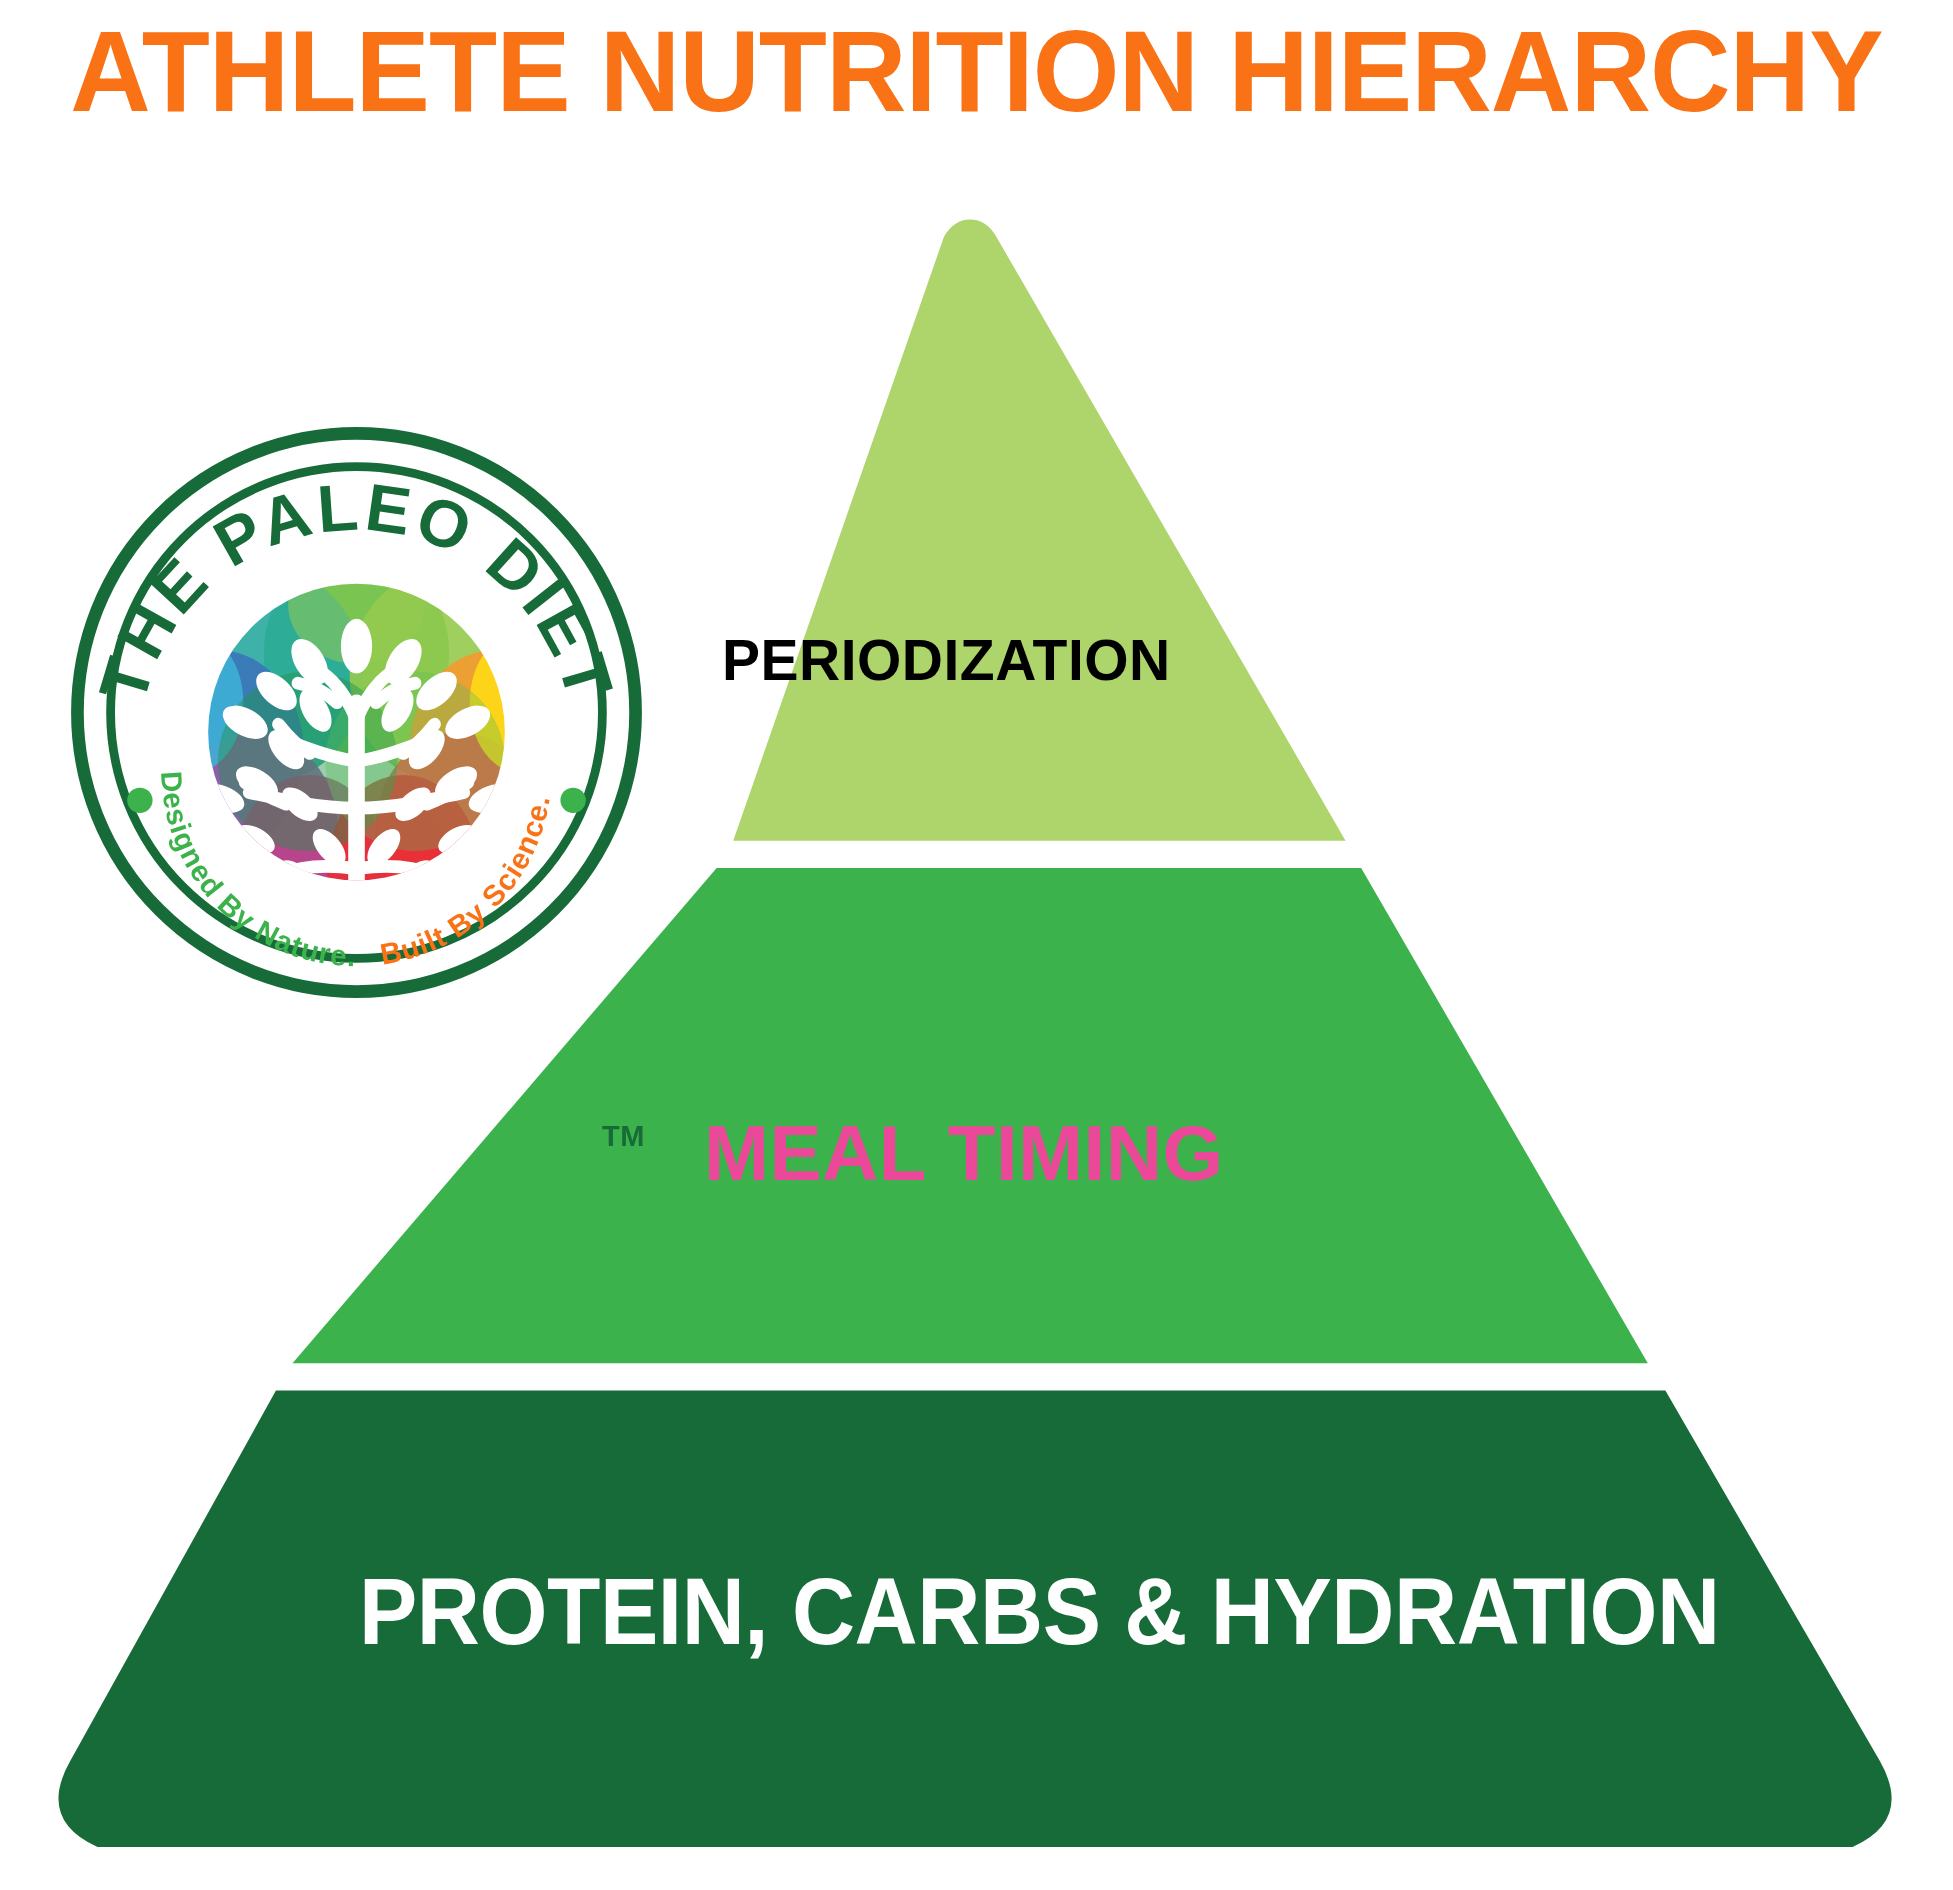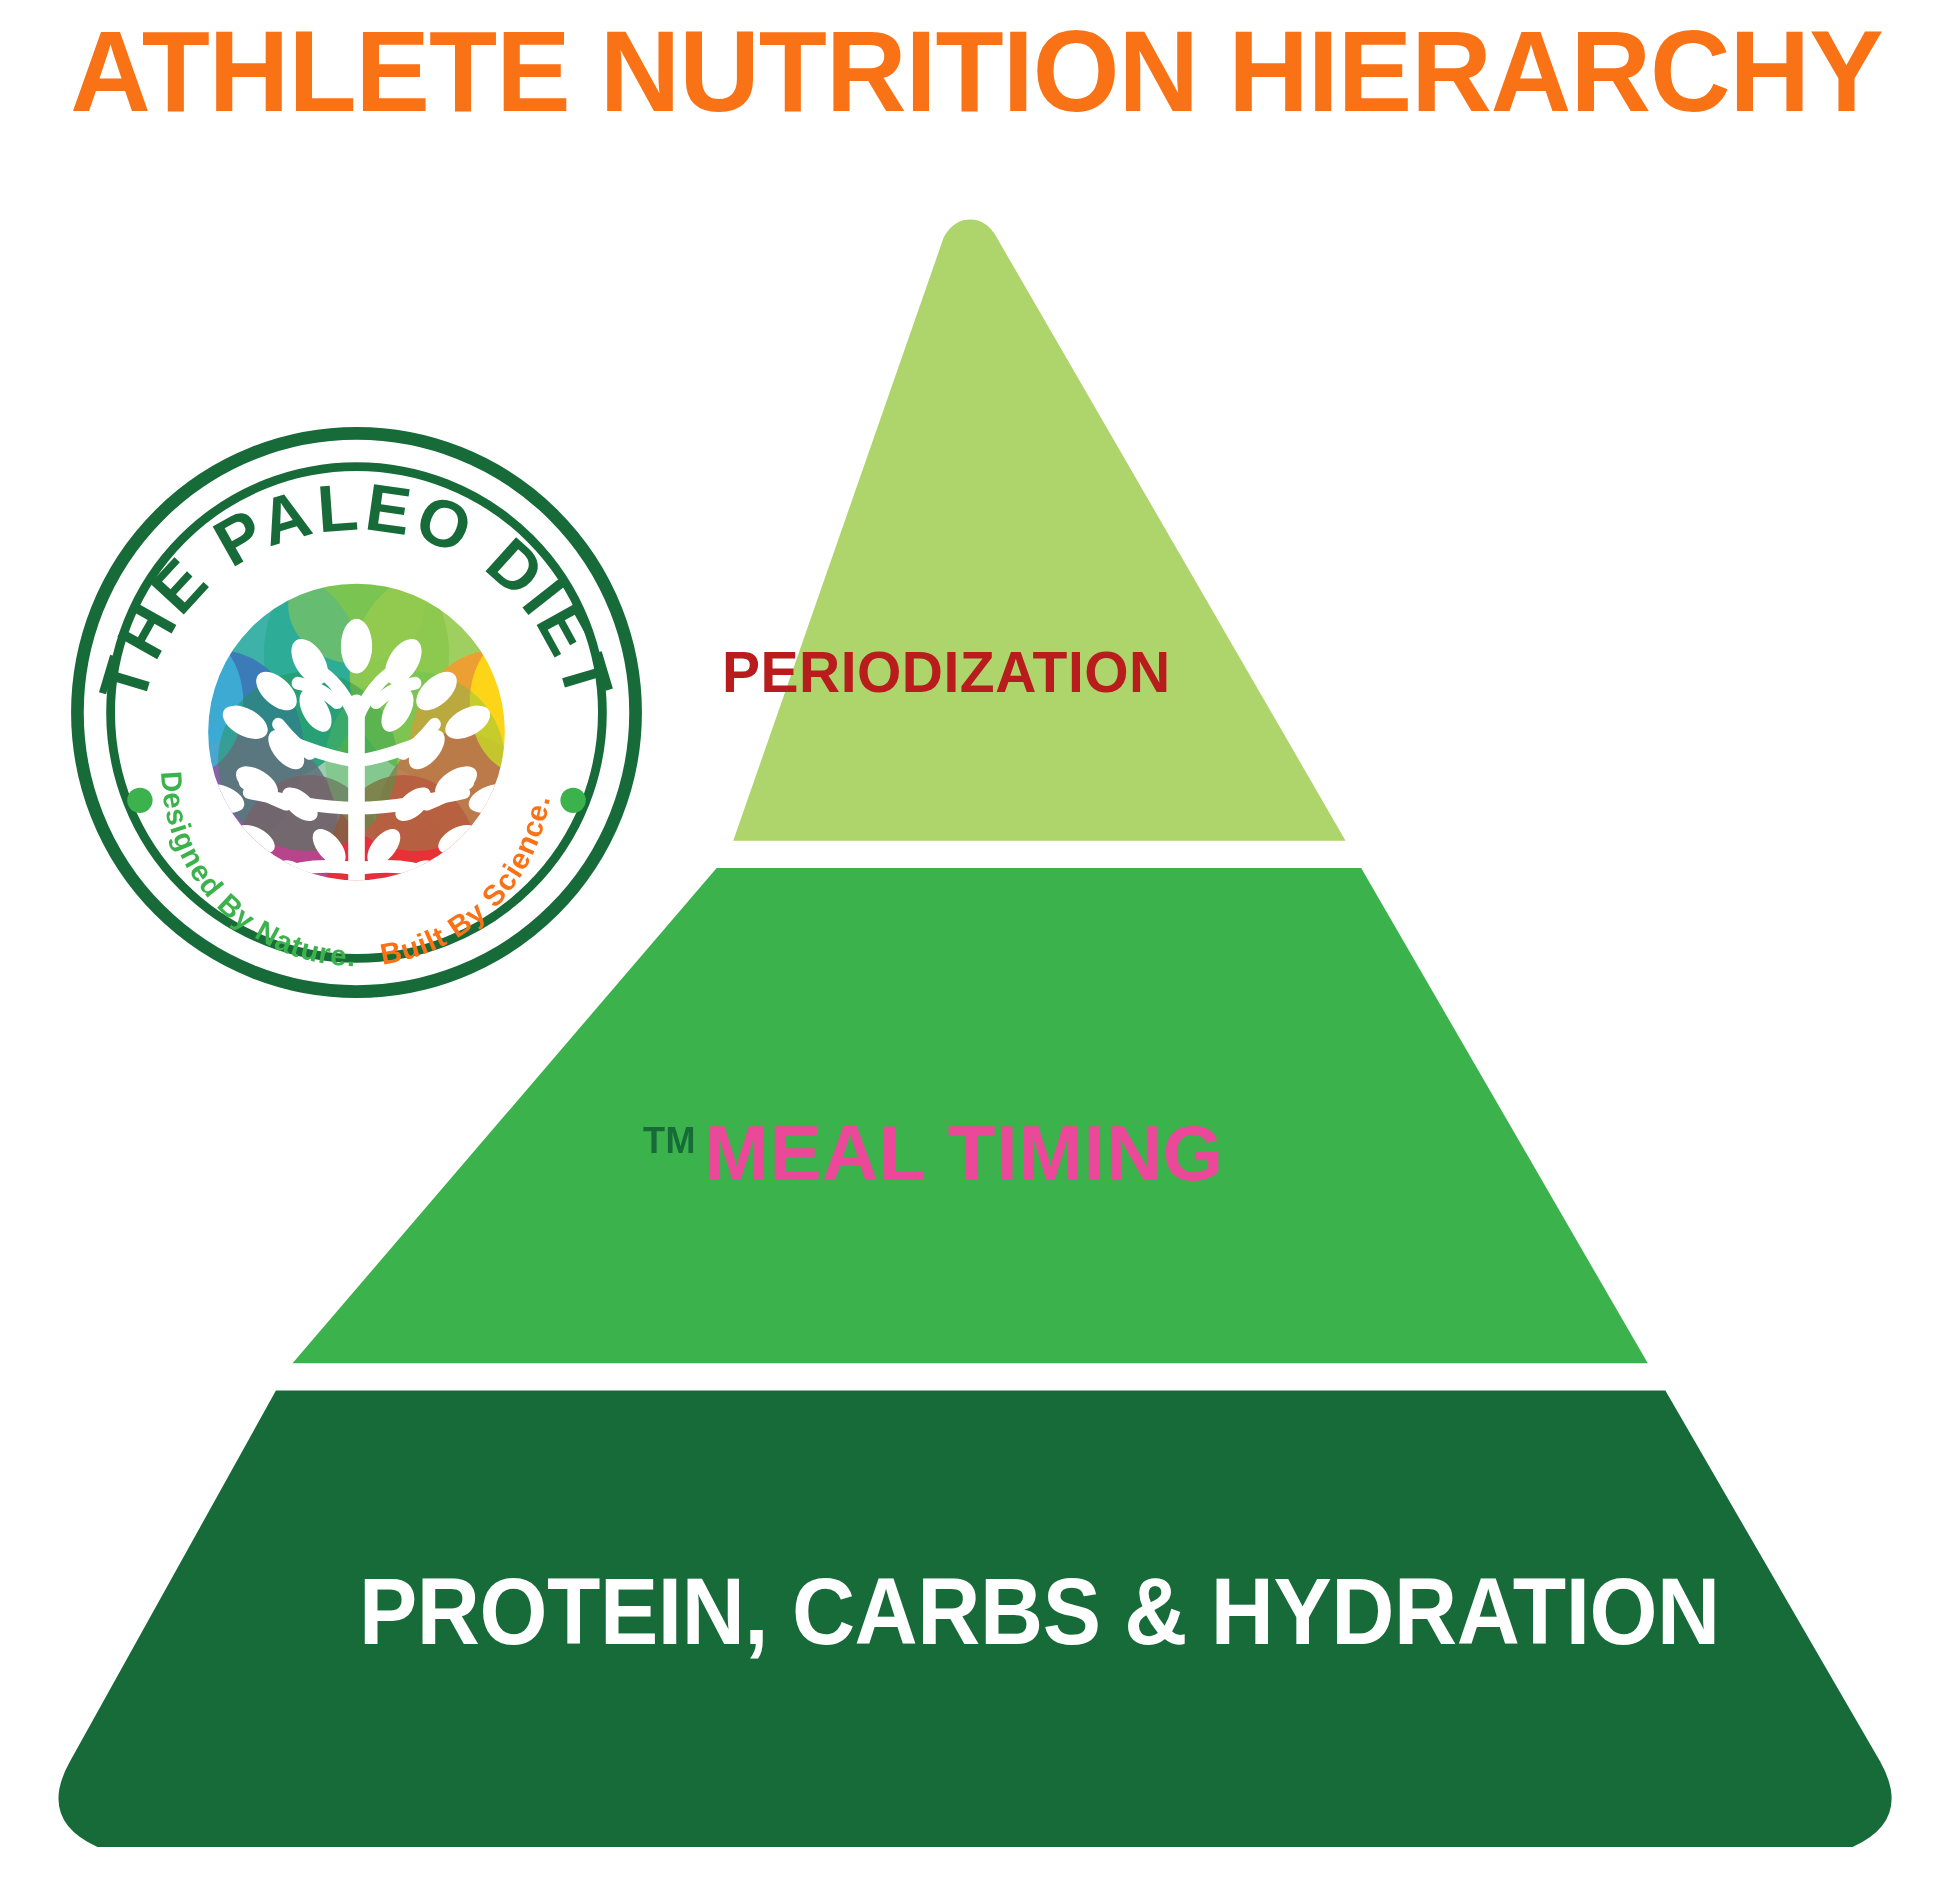--- a/index.html
+++ b/index.html
@@ -74,23 +74,23 @@
   
   #badge {
     position: absolute;
     left: 54px;
     top: 410px;
     width: 605px;
     height: 605px;
   }
   #tm-mark {
     position: absolute;
-    left: 643px;
+    left: 602px;
     top: 1120px;
-    font-size: 36px;
+    font-size: 29px;
     font-weight: 700;
     color: #176B38;
     letter-spacing: 0.5px;
   }
 </style>
 </head>
 <body>
 
 <div id="canvas">
 
@@ -113,21 +113,21 @@
 
     <path id="tier-shape-2" d="M 283 1426
              L 1708 1426
              L 1928 1806
              Q 1962 1866 1900 1894
              L 100 1894
              Q 38 1866 72 1806
              Z" fill="#176B38"></path>
   </svg>
 
-  <div class="tier-label" id="tier-label-0" style="color: #b91c1c; margin-top: 12px;">PERIODIZATION</div>
+  <div class="tier-label" id="tier-label-0" style="color: #000000;">PERIODIZATION</div>
   <div class="tier-label" id="tier-label-1" style="color: #ec4899;">MEAL TIMING</div>
   <div class="tier-label" id="tier-label-2" style="color: rgb(255, 255, 255);">PROTEIN, CARBS &amp; HYDRATION</div>
 
   <svg id="badge" viewBox="0 0 620 620" xmlns="http://www.w3.org/2000/svg">
 
     <defs>
       <path id="arc-top" d="M 88 345 A 222 222 0 0 1 532 345"></path>
       <path id="arc-bottom-nature" d="M 110 370 A 200 200 0 0 0 310 570"></path>
       <path id="arc-bottom-science" d="M 310 570 A 200 200 0 0 0 510 370"></path>
       <clipPath id="emblem-clip">

